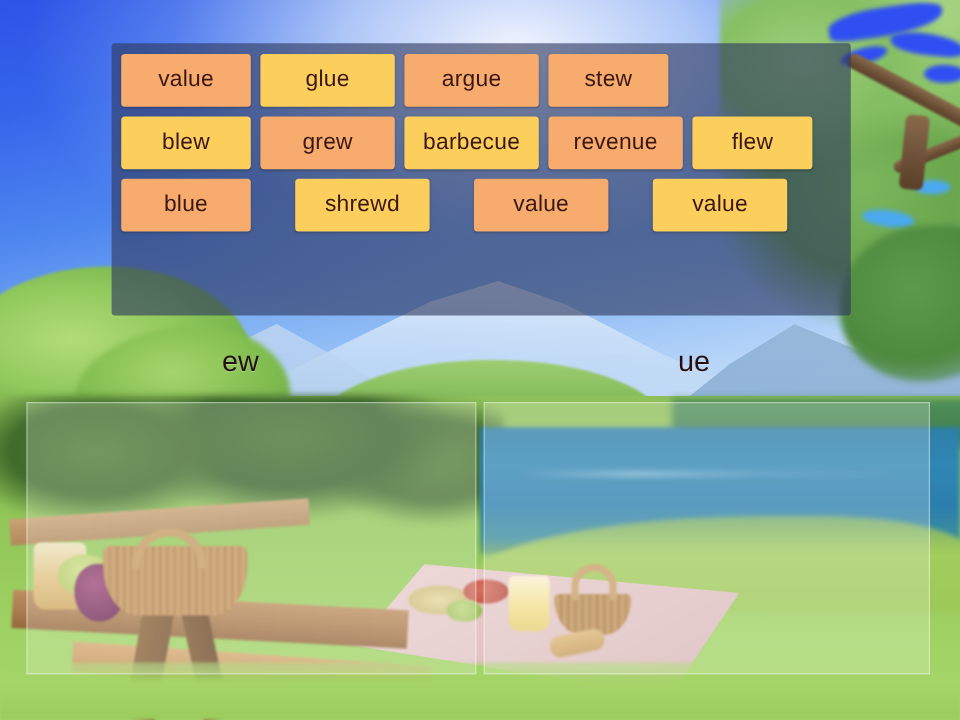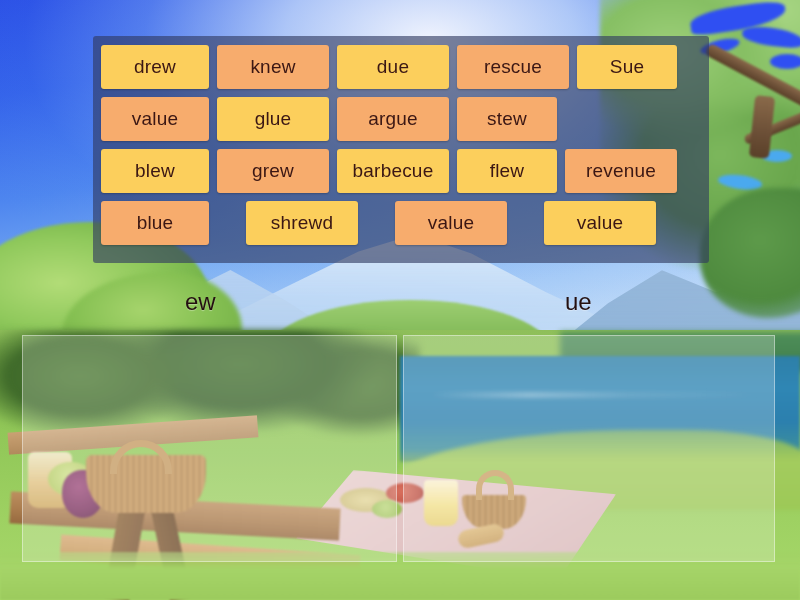--- a/index.html
+++ b/index.html
@@ -381,38 +381,31 @@
   <div class="bg-layer food-red"></div>
   <div class="bg-layer food-green"></div>
   <div class="bg-layer pitcher"></div>
   <div class="bg-layer basket2"></div>
   <div class="bg-layer basket2-handle"></div>
   <div class="bg-layer bread"></div>
   <div class="bg-layer fg-grass"></div>
 
   <div class="tile-panel" id="word-bank">
       <div class="tile-row">
-        <div class="tile yellow c0">drew</div>
-        <div class="tile orange c1">knew</div>
-        <div class="tile yellow c2">due</div>
-        <div class="tile orange c3">rescue</div>
-        <div class="tile yellow c4">Sue</div>
-      </div>
-      <div class="tile-row">
         <div class="tile orange c0">value</div>
         <div class="tile yellow c1">glue</div>
         <div class="tile orange c2">argue</div>
         <div class="tile orange c4">stew</div>
       </div>
       <div class="tile-row">
         <div class="tile yellow c0">blew</div>
         <div class="tile orange c1">grew</div>
         <div class="tile yellow c2">barbecue</div>
+        <div class="tile orange c3">revenue</div>
         <div class="tile yellow c4">flew</div>
-        <div class="tile orange c3">revenue</div>
       </div>
       <div class="tile-row">
         <div class="tile orange c0">blue</div>
         <div class="tile yellow c1">shrewd</div>
         <div class="tile orange c2">value</div>
         <div class="tile yellow c3">value</div>
       </div>
     </div>
 
   <div class="cat-label" id="cat-label-0">ew</div>

